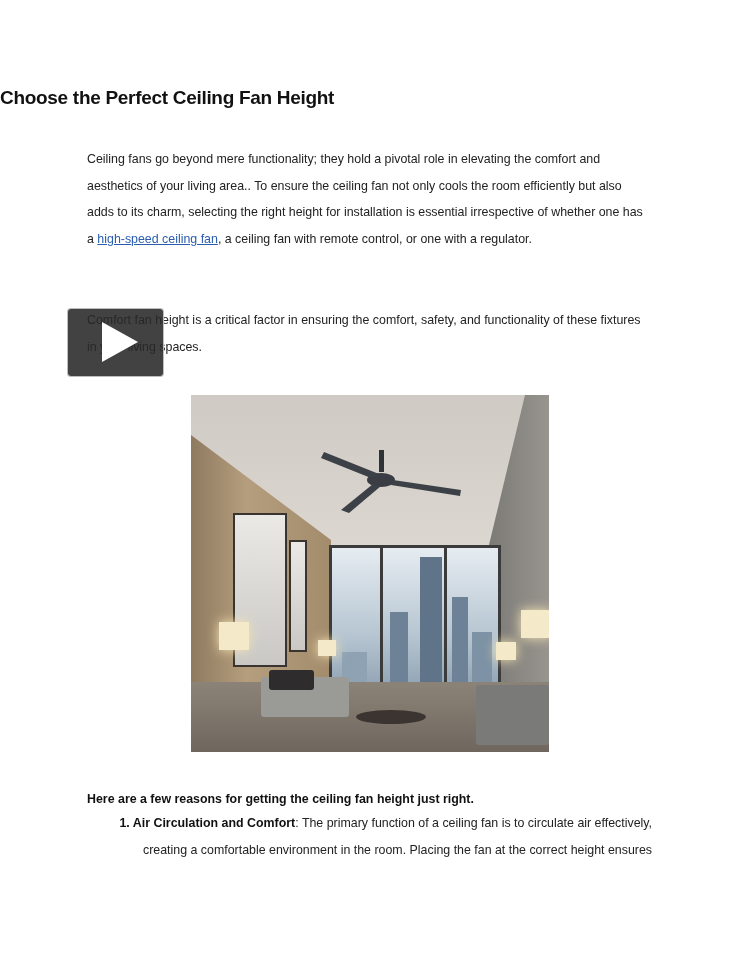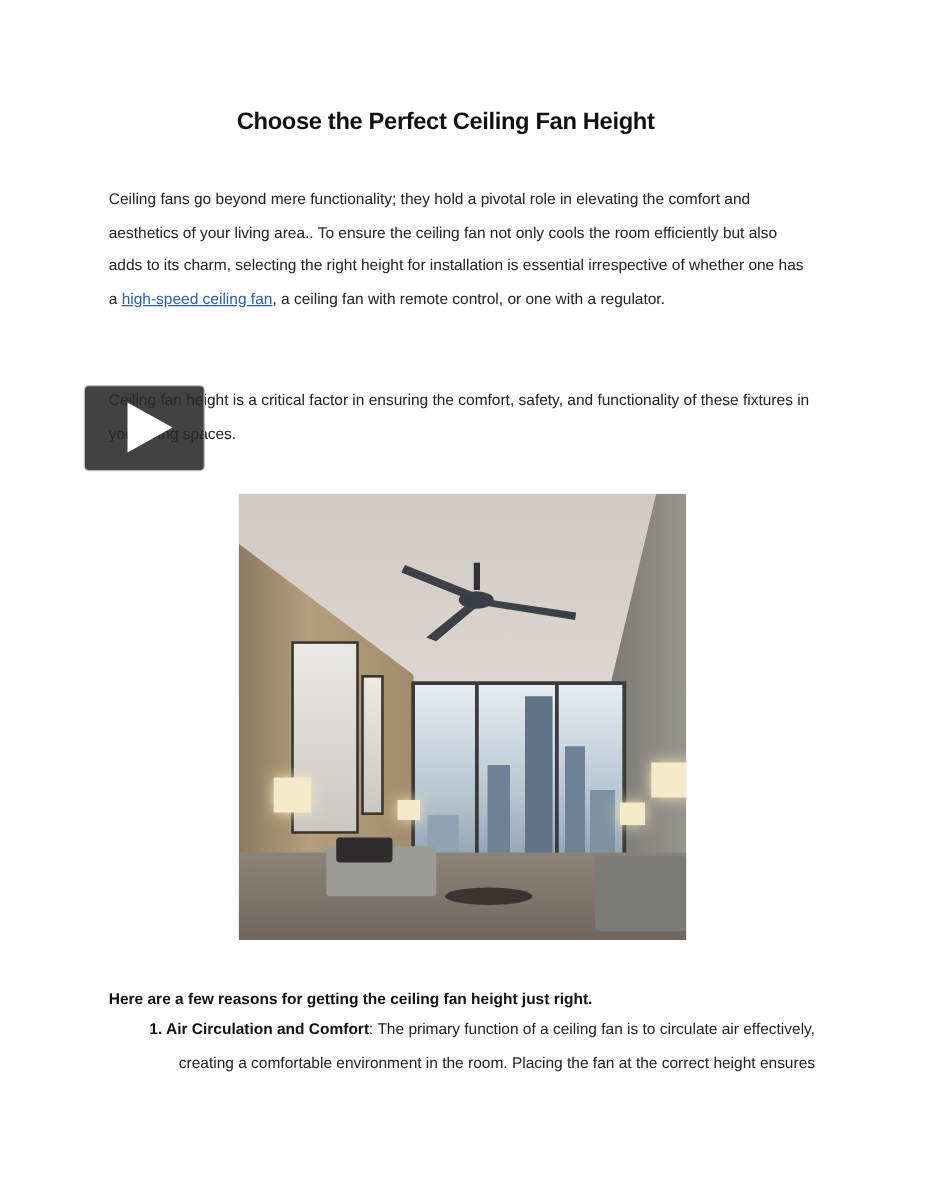--- a/index.html
+++ b/index.html
@@ -2,21 +2,21 @@
 <html><head>
 <meta charset="utf-8">
 <style>
   html, body { margin: 0; padding: 0; }
   body {
     width: 741px; height: 960px; background: #ffffff; position: relative; overflow: hidden;
     font-family: "Liberation Sans", "DejaVu Sans", sans-serif; color: #1a1a1a;
   }
   .page { position: absolute; left: 0; top: 0; width: 741px; height: 960px; }
   .title {
-    position: absolute; left: 0; width: 713px; top: 87px; text-align: center;
+    position: absolute; left: 0; width: 713px; top: 87px; text-align: left;
     font-size: 19px; font-weight: bold; color: #111; letter-spacing: -0.3px;
   }
   .para {
     position: absolute; left: 87px; width: 565px;
     font-size: 12.4px; line-height: 26.6px; color: #222;
   }
   .p1 { top: 146px; }
   .p2 { top: 307px; }
   .link { color: #2a5db0; text-decoration: underline; cursor: pointer; }
   .play {
@@ -59,21 +59,21 @@
 <body>
 
 <div class="page">
 
   <div class="title">Choose the Perfect Ceiling Fan Height</div>
 
   <div class="para p1">
     <span>Ceiling fans go beyond mere functionality; they hold a pivotal role in elevating the comfort and aesthetics of your living area.. To ensure the ceiling fan not only cools the room efficiently but also adds to its charm, selecting the right height for installation is essential irrespective of whether one has a </span><a class="link">high-speed ceiling fan</a><span>, a ceiling fan with remote control, or one with a regulator.</span>
   </div>
 
-  <div class="para p2">Ceiling fan height is a critical factor in ensuring the comfort, safety, and functionality of these fixtures in your living spaces.</div>
+  <div class="para p2">Comfort fan height is a critical factor in ensuring the comfort, safety, and functionality of these fixtures in your living spaces.</div>
 
   <div class="play">
     <div class="tri"></div>
   </div>
 
   <div class="photo" title="Modern living room with a three-blade ceiling fan, sofas, lamps and floor-to-ceiling city-view windows">
     <div class="ceiling"></div>
     <div class="wall-left"></div>
     <div class="wall-right"></div>
     <div class="art" style="left:42px;top:118px;width:50px;height:150px;"></div>

